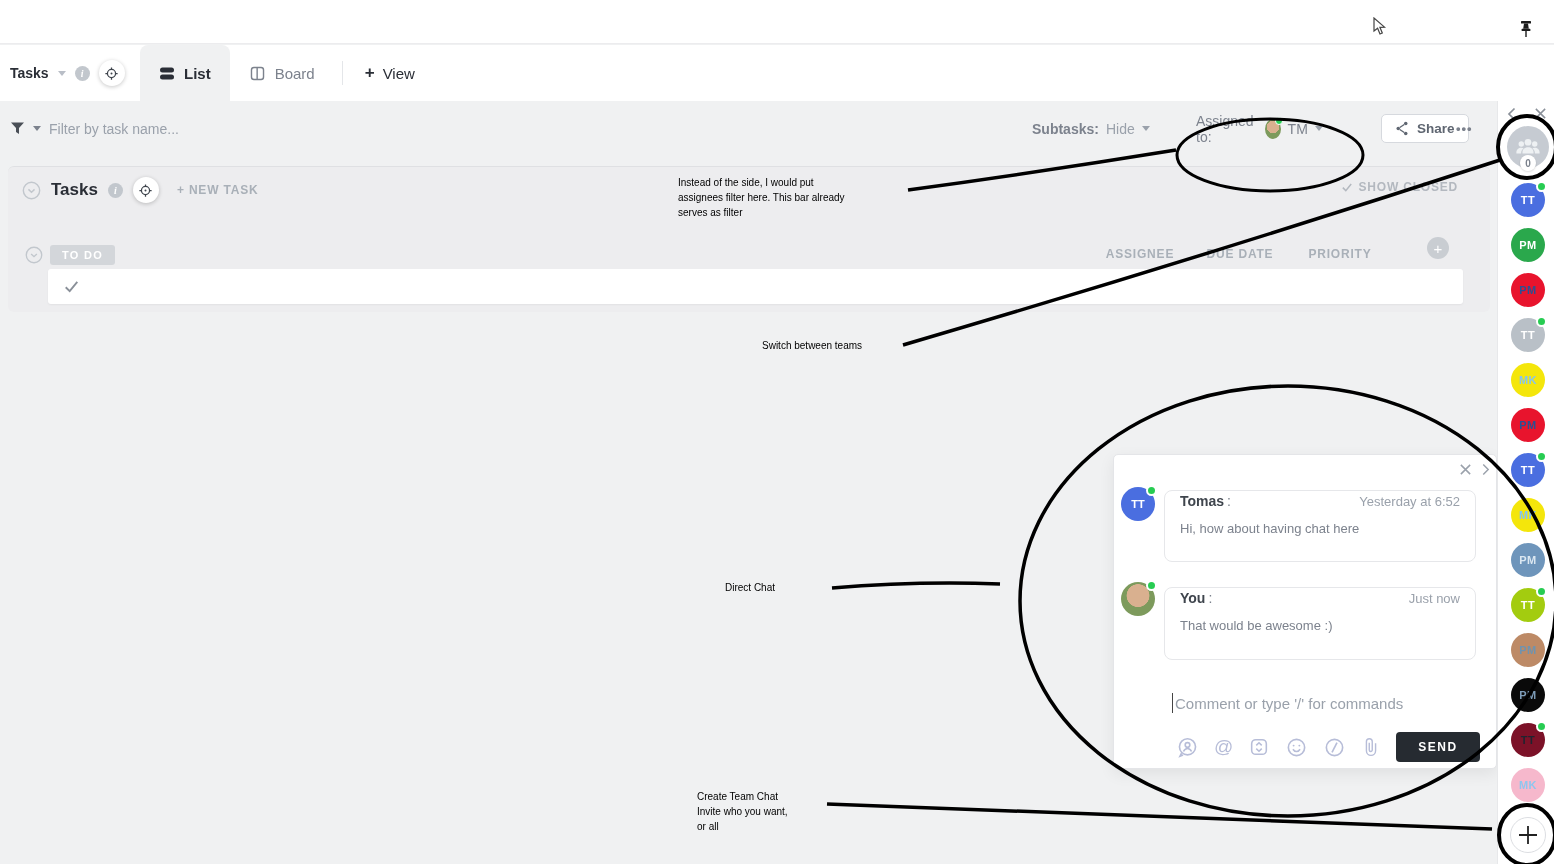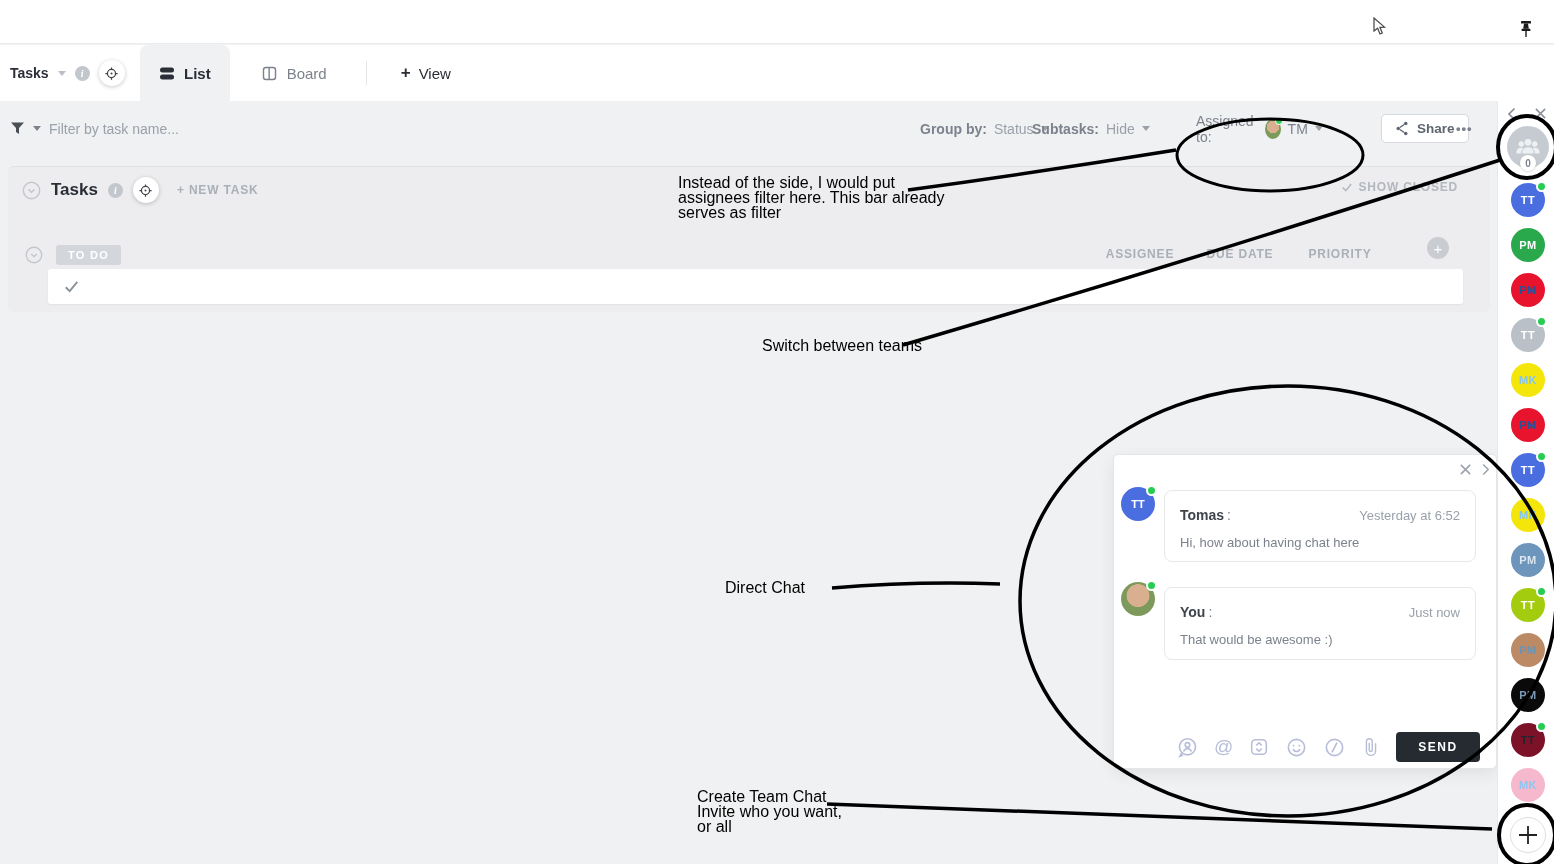--- a/index.html
+++ b/index.html
@@ -17,21 +17,21 @@
   .toolbar { position:absolute; left:0; top:29px; width:100%; height:56px; background:#fff; z-index:4; }
   .loc-group { position:absolute; left:10px; top:0; height:56px; display:flex; align-items:center; gap:9px; }
   .loc-label { font-size:14px; font-weight:700; color:#2a2e36; }
   .caret { width:0; height:0; border-left:4px solid transparent; border-right:4px solid transparent;
            border-top:5px solid #b9bec7; }
   .info-dot { width:15px; height:15px; border-radius:50%; background:#c2c7cd; color:#fff;
               font-size:10px; font-weight:700; display:flex; align-items:center; justify-content:center;
               font-family:"Liberation Serif",serif; font-style:italic; }
   .round-btn { width:26px; height:26px; border-radius:50%; background:#fff;
                box-shadow:0 1px 4px rgba(0,0,0,.22); display:flex; align-items:center; justify-content:center; }
-  .tabs { position:absolute; left:140px; top:0; height:56px; display:flex; align-items:stretch;gap:12px; }
+  .tabs { position:absolute; left:140px; top:0; height:56px; display:flex; align-items:stretch; }
   .tab { display:flex; align-items:center; gap:9px; padding:0 19px; font-size:15px; color:#7c828d; }
   .tab.active { background:#f0f1f2; border-radius:8px 8px 0 0; color:#2a2e36; font-weight:700; }
   .tab-divider { width:1px; background:#e4e6e9; margin:16px 8px; }
   .add-view { display:flex; align-items:center; gap:8px; padding:0 14px; font-size:15px; color:#2a2e36; }
   .plus-txt { font-size:17px; font-weight:700; color:#2a2e36; }
 
   
   .filterbar { position:absolute; left:0; top:85px; width:1193px; height:55px; }
   .filter-left { position:absolute; left:10px; top:0; height:55px; display:flex; align-items:center; gap:8px; }
   .filter-input { border:none; outline:none; background:transparent; font-size:14px; width:230px;
@@ -49,21 +49,21 @@
   .more-dots { font-size:13px; color:#7c828d; letter-spacing:1px; font-weight:700; }
 
   
   .tasks-panel { position:absolute; left:8px; top:150px; width:1482px; height:146px;
                  background:#ededef; border-top:1px solid #dfe0e3; border-radius:6px; }
   .panel-header { position:absolute; left:14px; top:10px; display:flex; align-items:center; gap:10px; }
   .panel-title { font-size:17px; font-weight:700; color:#2a2e36; }
   .new-task { font-size:12px; font-weight:700; color:#a9b0b8; letter-spacing:.8px; margin-left:8px; }
   .show-closed { position:absolute; right:32px; top:13px; display:flex; align-items:center; gap:6px;
                  font-size:12px; font-weight:700; color:#b3b8bf; letter-spacing:.8px; }
-  .group-row { position:absolute; left:17px; top:78px; display:flex; align-items:center; gap:13px; }
+  .group-row { position:absolute; left:17px; top:78px; display:flex; align-items:center; gap:7px; }
   .status-badge { background:#d3d6da; color:#fff; font-size:11px; font-weight:700; letter-spacing:1.3px;
                   padding:4px 12px; border-radius:3px; }
   .col-head { position:absolute; top:80px; font-size:12px; font-weight:600; color:#a9b0b8; letter-spacing:.8px;
               width:80px; text-align:center; }
   .col-assignee { left:1092px; } .col-due { left:1192px; } .col-priority { left:1292px; }
   .col-add { position:absolute; left:1419px; top:70px; width:22px; height:22px; border-radius:50%;
              background:#c9cdd2; color:#fff; font-size:15px; display:flex; align-items:center;
              justify-content:center; font-weight:400; }
   .task-input-row { position:absolute; left:40px; top:102px; width:1415px; height:35px; background:#fff;
                     border-radius:3px; box-shadow:0 1px 2px rgba(0,0,0,.05); display:flex; align-items:center; }
@@ -90,41 +90,41 @@
 
   
   .chat-popup { position:absolute; left:1113px; top:438px; width:384px; height:315px; background:#fff;
                 border:1px solid #e4e5e8; border-radius:5px; box-shadow:0 5px 16px rgba(0,0,0,.07); z-index:2; }
   .popup-controls { position:absolute; top:8px; right:6px; display:flex; gap:9px; align-items:center; }
   .chat-avatar { position:absolute; left:7px; width:34px; height:34px; border-radius:50%; color:#fff;
                  font-size:11px; font-weight:700; display:flex; align-items:center; justify-content:center; }
   .chat-avatar .dot { position:absolute; top:-2px; right:-2px; width:11px; height:11px; border-radius:50%;
                       background:#27cc52; border:2px solid #fff; }
   .bubble { position:absolute; left:50px; right:20px; border:1px solid #e6e7ea; border-radius:8px;
-            padding:16px 15px; background:#fff; }
+            padding:2px 15px; background:#fff; }
   .bubble-head { display:flex; align-items:baseline; }
   .author { font-size:14px; font-weight:700; color:#3f454d; }
   .sep { font-size:14px; color:#7c828d; margin-left:3px; }
   .tstamp { margin-left:auto; font-size:13px; color:#9aa1ab; }
   .msg-text { margin-top:12px; font-size:13px; color:#7c828d; }
   .comment-row { position:absolute; left:58px; top:238px; right:20px; display:flex; align-items:center; }
   .text-caret { width:1px; height:20px; background:#444; margin-right:2px; }
   .comment-input { flex:1; border:none; outline:none; font-size:15px; color:#3f454d; background:transparent;
                    font-family:"Liberation Sans",sans-serif; }
   .comment-input::placeholder { color:#9aa1ab; }
   .chat-toolbar { position:absolute; left:62px; top:277px; right:20px; display:flex; align-items:center; gap:15px; }
   .chat-ic { width:24px; height:24px; display:flex; align-items:center; justify-content:center; }
   .at-glyph { font-size:19px; color:#b7bdd8; font-weight:400; }
   .send-btn { margin-left:auto; background:#262b31; color:#fff; border:none; border-radius:4px;
               font-size:12px; font-weight:700; letter-spacing:1.5px; padding:8px 22px;
               font-family:"Liberation Sans",sans-serif; }
 
   
   .anno-svg { position:absolute; left:0; top:0; width:1554px; height:864px; pointer-events:none; z-index:10; }
-  .anno-text { position:absolute; color:#000; font-size:16px; line-height:15px; white-space:pre-line; z-index:10; }
+  .anno-text { position:absolute; color:#000; font-size:10px; line-height:15px; white-space:pre-line; z-index:10; }
   #anno-assignee { left:678px; top:159px; }
   #anno-switch { left:762px; top:322px; }
   #anno-direct { left:725px; top:564px; }
   #anno-create { left:697px; top:773px; }
 
   svg { display:block; }
 </style>
 </head>
 <body>
 
@@ -179,25 +179,20 @@
   </div>
 
   <div class="filterbar">
     <div class="filter-left">
       <svg width="15" height="13" viewBox="0 0 15 13">
         <path d="M1 0.5h13l-5 5.6v6l-3-2v-4z" fill="#4a4f57"></path>
       </svg>
       <span class="caret" style="border-top-color:#7c828d"></span>
       <input class="filter-input" placeholder="Filter by task name..." style="">
     </div>
-    <div class="fcluster" style="left:920px">
-      <span class="flabel">Group by:</span>
-      <span class="fvalue">Status</span>
-      <span class="caret" style="border-top-color:#9aa1ab"></span>
-    </div>
     <div class="fcluster" style="left:1032px">
       <span class="flabel">Subtasks:</span>
       <span class="fvalue">Hide</span>
       <span class="caret" style="border-top-color:#9aa1ab"></span>
     </div>
     <div class="fcluster" style="left:1196px">
       <span class="flabel" style="font-weight:400;color:#7c828d">Assigned to:</span>
       <span class="mini-avatar photo-avatar">
           <i class="dot" style="position:absolute;top:-2px;right:-2px;width:8px;height:8px;border-radius:50%;background:#27cc52;border:1.5px solid #fff;display:block"></i>
         </span>
@@ -289,20 +284,24 @@
     </div>
     <div class="bubble" style="top:132px; height:73px">
       <div class="bubble-head">
         <span class="author">You</span>
         <span class="sep">:</span>
         <span class="tstamp">Just now</span>
       </div>
       <div class="msg-text">That would be awesome :)</div>
     </div>
 
+    <div class="comment-row">
+      <span class="text-caret"></span>
+      <input class="comment-input" placeholder="Comment or type '/' for commands" style="">
+    </div>
     <div class="chat-toolbar">
       <span class="chat-ic">
         <svg width="23" height="23" viewBox="0 0 24 24" fill="none" stroke="#b7bdd8" stroke-width="1.7">
           <circle cx="12" cy="11.3" r="8.4"></circle>
             <path d="M5.8 17.9L4.2 21l3.2-1.2"></path>
           <circle cx="12" cy="9.3" r="2.4"></circle>
             <path d="M7.8 16.2c.9-2.1 2.4-3.2 4.2-3.2s3.3 1.1 4.2 3.2"></path>
         </svg>
       </span>
       <span class="chat-ic">

